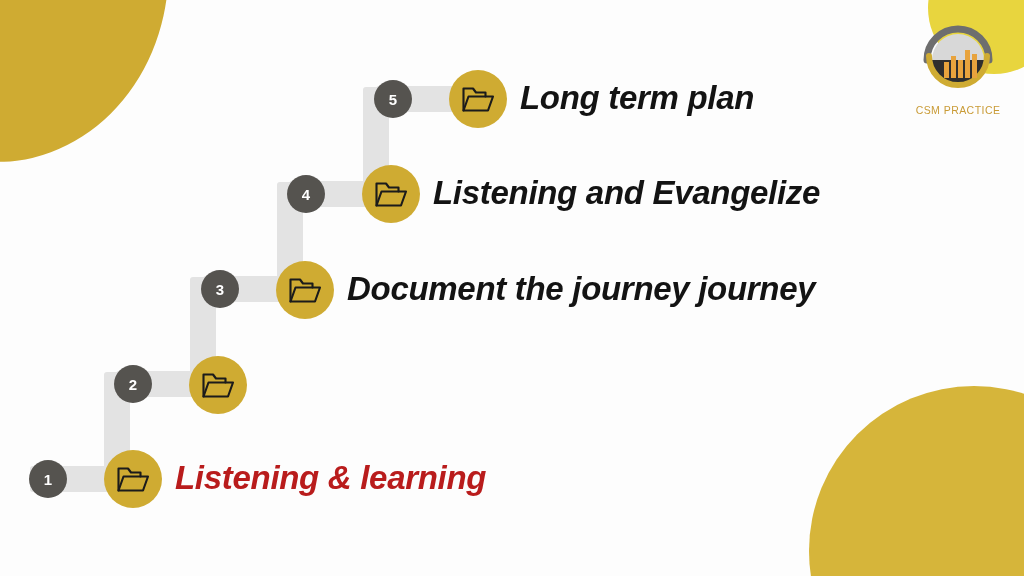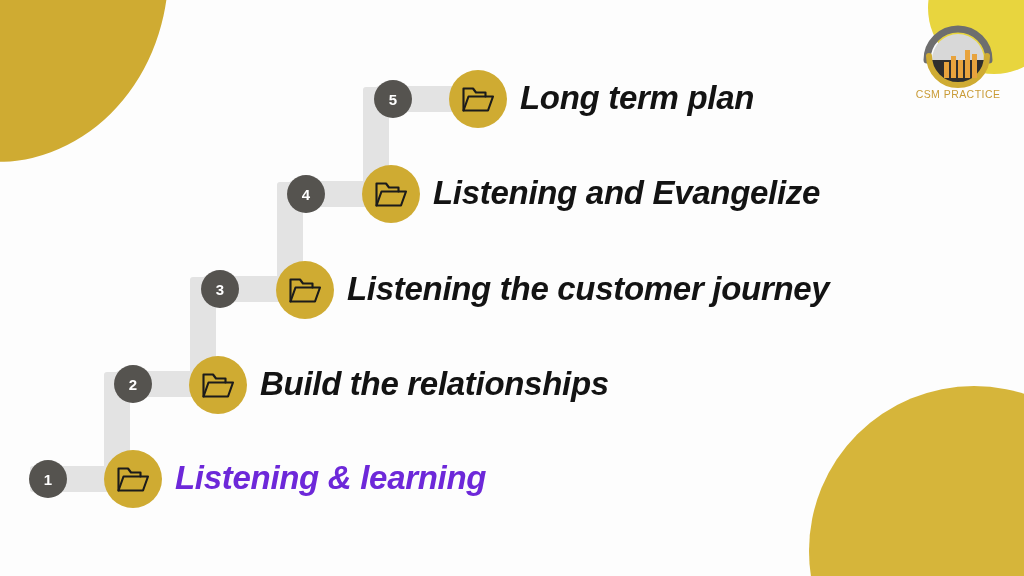--- a/index.html
+++ b/index.html
@@ -40,21 +40,21 @@
 
   
   #logo{
     position:absolute;right:14px;top:16px;
     width:104px;height:94px;
     display:flex;flex-direction:column;align-items:center;
   }
   #logo-mark{position:relative;width:78px;height:72px;}
   #logo-mark svg{display:block;}
   #logo-text{
-    margin-top:0;
+    margin-top:16px;
     font-size:10.5px;
     letter-spacing:.45px;
     color:#C99B36;
     font-family:"Liberation Sans","DejaVu Sans",sans-serif;
     white-space:nowrap;
   }
 
   
   #steps{position:absolute;inset:0;}
 
@@ -145,45 +145,44 @@
         <span>1</span>
       </div>
       <div class="icon-circle" style="left: 104px; top: 450px; background: rgb(207, 171, 50);">
         <span>
           <svg width="34" height="30" viewBox="0 0 34 30">
             <path d="M2.5 26.5 L2.5 4.5 L12 4.5 L15 8.5 L24.5 8.5 L24.5 12.5" fill="none" stroke="#1B1B1B" stroke-width="2.1" stroke-linejoin="round" stroke-linecap="round"></path>
             <path d="M2.5 26.5 L7.5 12.5 L32 12.5 L27 26.5 Z" fill="none" stroke="#1B1B1B" stroke-width="2.1" stroke-linejoin="round" stroke-linecap="round"></path>
           </svg>
         </span>
       </div>
-      <div class="step-label" style="left: 175px; top: 459px; font-size: 33px; color: #6d28d9;">Listening &amp; learning</div>
+      <div class="step-label" style="left: 175px; top: 459px; font-size: 33px; color: #b91c1c;">Listening &amp; learning</div>
       <div class="num-circle" style="left: 114px; top: 365px; background: rgb(85, 83, 79);">
         <span>2</span>
       </div>
       <div class="icon-circle" style="left: 189px; top: 356px; background: rgb(207, 171, 50);">
         <span>
           <svg width="34" height="30" viewBox="0 0 34 30">
             <path d="M2.5 26.5 L2.5 4.5 L12 4.5 L15 8.5 L24.5 8.5 L24.5 12.5" fill="none" stroke="#1B1B1B" stroke-width="2.1" stroke-linejoin="round" stroke-linecap="round"></path>
             <path d="M2.5 26.5 L7.5 12.5 L32 12.5 L27 26.5 Z" fill="none" stroke="#1B1B1B" stroke-width="2.1" stroke-linejoin="round" stroke-linecap="round"></path>
           </svg>
         </span>
       </div>
-      <div class="step-label" style="left: 260px; top: 365px; font-size: 33px; color: rgb(19, 19, 19);">Build the relationships</div>
       <div class="num-circle" style="left: 201px; top: 270px; background: rgb(85, 83, 79);">
         <span>3</span>
       </div>
       <div class="icon-circle" style="left: 276px; top: 261px; background: rgb(207, 171, 50);">
         <span>
           <svg width="34" height="30" viewBox="0 0 34 30">
             <path d="M2.5 26.5 L2.5 4.5 L12 4.5 L15 8.5 L24.5 8.5 L24.5 12.5" fill="none" stroke="#1B1B1B" stroke-width="2.1" stroke-linejoin="round" stroke-linecap="round"></path>
             <path d="M2.5 26.5 L7.5 12.5 L32 12.5 L27 26.5 Z" fill="none" stroke="#1B1B1B" stroke-width="2.1" stroke-linejoin="round" stroke-linecap="round"></path>
           </svg>
         </span>
       </div>
-      <div class="step-label" style="left: 347px; top: 270px; font-size: 33px; color: rgb(19, 19, 19);">Listening the customer journey</div>
+      <div class="step-label" style="left: 347px; top: 270px; font-size: 33px; color: rgb(19, 19, 19);">Document the journey journey</div>
       <div class="num-circle" style="left: 287px; top: 175px; background: rgb(85, 83, 79);">
         <span>4</span>
       </div>
       <div class="icon-circle" style="left: 362px; top: 165px; background: rgb(207, 171, 50);">
         <span>
           <svg width="34" height="30" viewBox="0 0 34 30">
             <path d="M2.5 26.5 L2.5 4.5 L12 4.5 L15 8.5 L24.5 8.5 L24.5 12.5" fill="none" stroke="#1B1B1B" stroke-width="2.1" stroke-linejoin="round" stroke-linecap="round"></path>
             <path d="M2.5 26.5 L7.5 12.5 L32 12.5 L27 26.5 Z" fill="none" stroke="#1B1B1B" stroke-width="2.1" stroke-linejoin="round" stroke-linecap="round"></path>
           </svg>
         </span>

